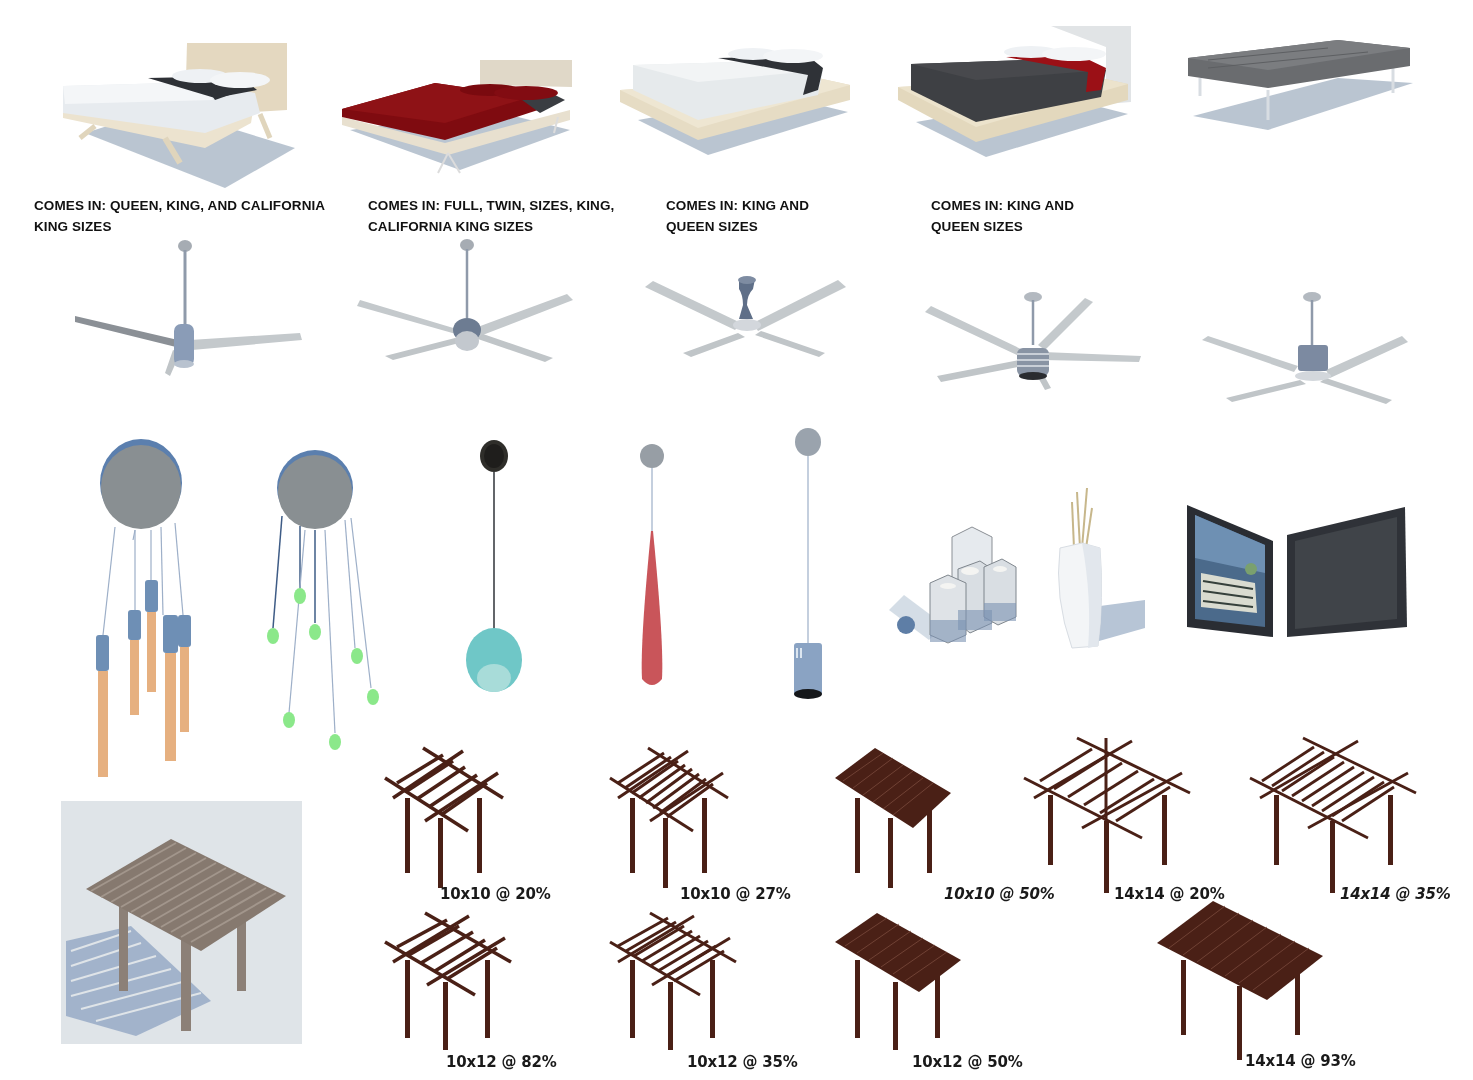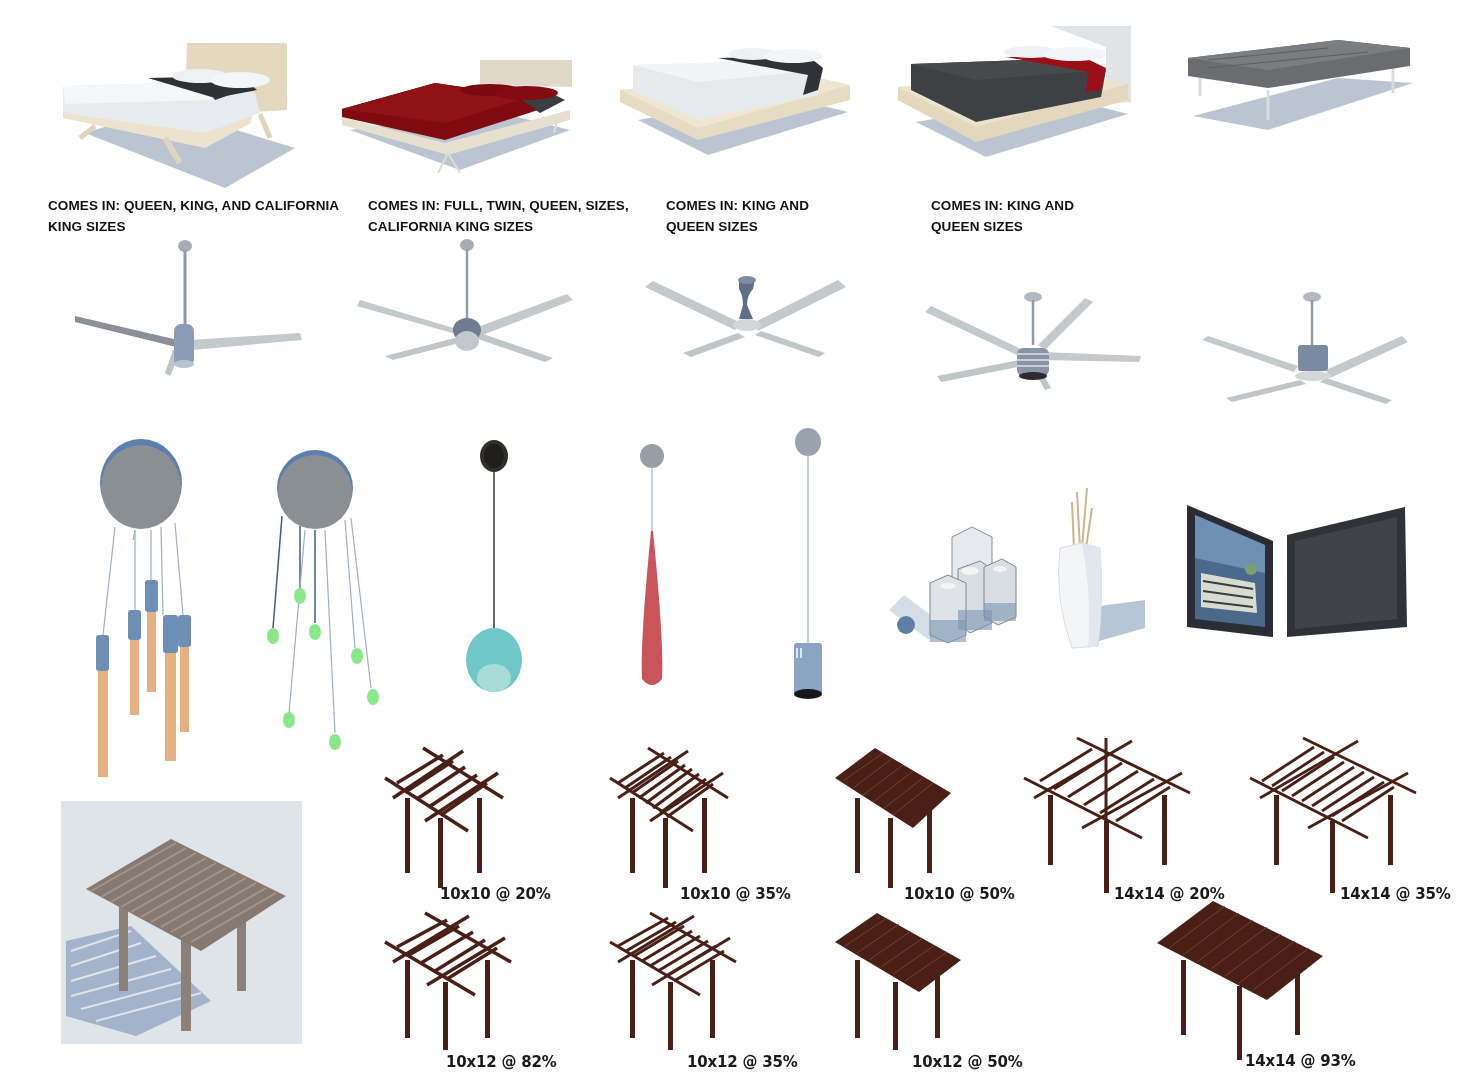--- a/index.html
+++ b/index.html
@@ -101,26 +101,26 @@
     <line x1="12" y1="40" x2="12" y2="58" stroke="#d8dde2" stroke-width="3"></line>
     <line x1="80" y1="52" x2="80" y2="82" stroke="#d8dde2" stroke-width="3"></line>
     <line x1="205" y1="25" x2="205" y2="55" stroke="#d8dde2" stroke-width="3"></line>
     <polygon points="0,20 150,2 222,10 222,28 80,50 0,38" fill="#6a6c6f"></polygon>
     <polygon points="0,20 150,2 222,10 80,32" fill="#7b7d80"></polygon>
     <polyline points="20,22 40,20 60,18 80,16 100,14 120,12 140,10" fill="none" stroke="#5d5f62" stroke-width="1"></polyline>
     <polyline points="20,30 60,26 100,22 140,18 180,14" fill="none" stroke="#5d5f62" stroke-width="1"></polyline>
   </svg>
 </div>
 
-<div class="caption" style="left:48px;top:195px;">
+<div class="caption" style="left:34px;top:195px;">
   <div>COMES IN: QUEEN, KING, AND CALIFORNIA</div>
   <div>KING SIZES</div>
 </div>
 <div class="caption" style="left:368px;top:195px;">
-  <div>COMES IN: FULL, TWIN, QUEEN, SIZES,</div>
+  <div>COMES IN: FULL, TWIN, SIZES, KING,</div>
   <div>CALIFORNIA KING SIZES</div>
 </div>
 <div class="caption" style="left:666px;top:195px;">
   <div>COMES IN: KING AND</div>
   <div>QUEEN SIZES</div>
 </div>
 <div class="caption" style="left:931px;top:195px;">
   <div>COMES IN: KING AND</div>
   <div>QUEEN SIZES</div>
 </div>
@@ -383,41 +383,41 @@
         <line x1="17" y1="45" x2="63" y2="14"></line>
       <line x1="24" y1="50" x2="70" y2="18"></line>
         <line x1="31" y1="55" x2="77" y2="22"></line>
       <line x1="38" y1="60" x2="84" y2="26"></line>
         <line x1="45" y1="65" x2="91" y2="31"></line>
       <line x1="52" y1="70" x2="98" y2="36"></line>
         <line x1="59" y1="74" x2="105" y2="41"></line>
     </g>
   </svg>
 </div>
-<div class="plabel" style="left:680px;top:885px;">10x10 @ 35%</div>
+<div class="plabel" style="left:680px;top:885px;">10x10 @ 27%</div>
 
 <div class="item" style="left:833px;top:743px;width:120px;height:145px;">
   <svg viewBox="0 0 120 145">
     <g fill="#4a2016">
       <rect x="22" y="55" width="5" height="75"></rect>
         <rect x="55" y="75" width="5" height="70"></rect>
         <rect x="94" y="55" width="5" height="75"></rect>
       <polygon points="2,35 42,5 118,50 80,85"></polygon>
     </g>
     <g stroke="#7a4a3c" stroke-width="0.8">
       <line x1="10" y1="38" x2="50" y2="10"></line>
         <line x1="20" y1="45" x2="60" y2="15"></line>
       <line x1="30" y1="52" x2="70" y2="22"></line>
         <line x1="40" y1="59" x2="80" y2="28"></line>
       <line x1="50" y1="66" x2="90" y2="35"></line>
         <line x1="60" y1="72" x2="100" y2="40"></line>
     </g>
   </svg>
 </div>
-<div class="plabel" style="left:904px;top:885px;">10x10 @ 50%</div>
+<div class="plabel" style="left:944px;top:885px;font-style:italic;">10x10 @ 50%</div>
 
 <div class="item" style="left:1022px;top:733px;width:170px;height:160px;">
   <svg viewBox="0 0 170 160">
     <g fill="#4a2016">
       <rect x="26" y="62" width="5" height="70"></rect>
         <rect x="82" y="88" width="5" height="72"></rect>
         <rect x="140" y="62" width="5" height="70"></rect>
     </g>
     <g stroke="#4a2016" stroke-width="3">
       <line x1="2" y1="45" x2="120" y2="105"></line>
@@ -453,21 +453,21 @@
       <line x1="34" y1="58" x2="86" y2="24"></line>
         <line x1="44" y1="63" x2="96" y2="29"></line>
       <line x1="54" y1="68" x2="106" y2="34"></line>
         <line x1="64" y1="73" x2="116" y2="39"></line>
       <line x1="74" y1="78" x2="126" y2="44"></line>
         <line x1="84" y1="83" x2="136" y2="49"></line>
       <line x1="94" y1="88" x2="146" y2="54"></line>
     </g>
   </svg>
 </div>
-<div class="plabel" style="left:1340px;top:885px;">14x14 @ 35%</div>
+<div class="plabel" style="left:1340px;top:885px;font-style:italic;">14x14 @ 35%</div>
 
 <div class="item" style="left:383px;top:910px;width:130px;height:140px;">
   <svg viewBox="0 0 130 140">
     <g fill="#4a2016">
       <rect x="22" y="50" width="5" height="78"></rect>
         <rect x="60" y="72" width="5" height="68"></rect>
         <rect x="102" y="50" width="5" height="78"></rect>
     </g>
     <g stroke="#4a2016" stroke-width="3.5">
       <line x1="2" y1="32" x2="92" y2="85"></line>

